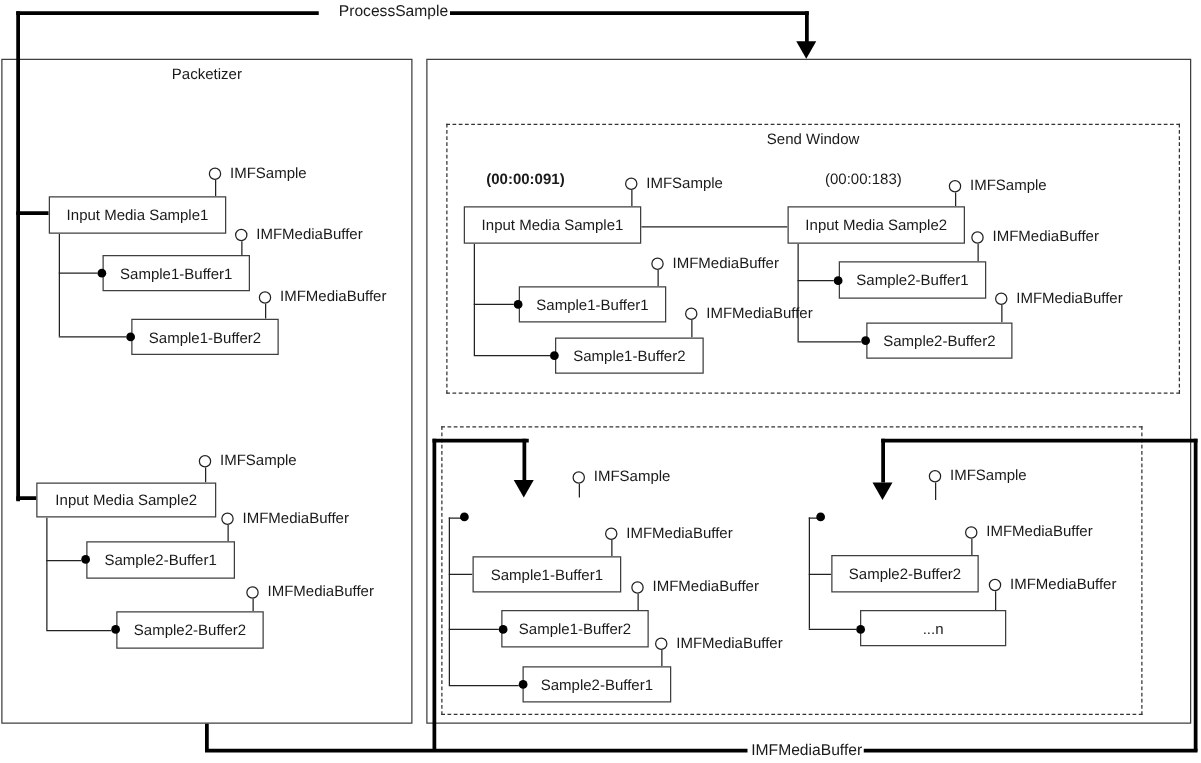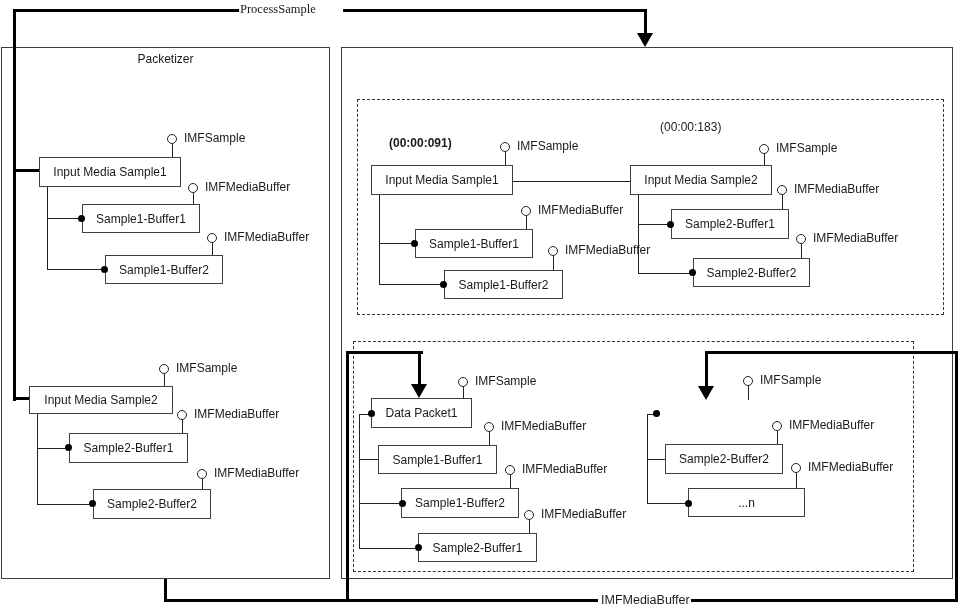--- a/index.html
+++ b/index.html
@@ -36,25 +36,26 @@
 <body>
 
 <div id="canvas">
 
   <div class="solidbox" style="left:1px;top:47px;width:329px;height:532px;"></div>
   <div class="title" style="left:1px;top:52px;width:329px;">Packetizer</div>
 
   <div class="solidbox" style="left:341px;top:47px;width:612px;height:532px;"></div>
 
   <div class="dashedbox" style="left:357px;top:99px;width:587px;height:216px;"></div>
+  <div class="title" style="left:357px;top:104px;width:587px;">Send Window</div>
 
   <div class="dashedbox" style="left:353px;top:341px;width:561px;height:231px;"></div>
 
   <div class="thl" style="left:13px;top:9px;width:242px;"></div>
-  <div class="call" style="left:239px;top:2px;font-family:Liberation Serif, serif;">ProcessSample</div>
+  <div class="call" style="left:270px;top:2px;">ProcessSample</div>
   <div class="thl" style="left:343px;top:9px;width:304px;"></div>
   <div class="tvl" style="left:644px;top:9px;height:25px;"></div>
   <div class="tri" style="left:637px;top:33px;"></div>
   <div class="tvl" style="left:13px;top:9px;height:392px;"></div>
   <div class="thl" style="left:13px;top:169px;width:26px;"></div>
   <div class="thl" style="left:13px;top:397px;width:17px;"></div>
 
   <div class="box" style="left:39px;top:157px;width:142px;height:30px;">Input Media Sample1</div>
   <div class="ring" style="left:167px;top:134px;"></div>
   <div class="vl" style="left:172px;top:144px;height:13px;"></div>
@@ -111,21 +112,21 @@
   <div class="vl" style="left:526px;top:216px;height:13px;"></div>
   <div class="ilbl" style="left:538px;top:203px;">IMFMediaBuffer</div>
 
   <div class="hl" style="left:379px;top:284px;width:61px;"></div>
   <div class="dot" style="left:440px;top:281px;"></div>
   <div class="box" style="left:444px;top:270px;width:119px;height:29px;">Sample1-Buffer2</div>
   <div class="ring" style="left:548px;top:246px;"></div>
   <div class="vl" style="left:553px;top:256px;height:14px;"></div>
   <div class="ilbl" style="left:565px;top:243px;">IMFMediaBuffer</div>
 
-  <div class="ts" style="left:660px;top:120px;text-align:right;">(00:00:183)</div>
+  <div class="ts" style="left:660px;top:136px;text-align:right;">(00:00:183)</div>
   <div class="box" style="left:630px;top:165px;width:142px;height:30px;">Input Media Sample2</div>
   <div class="ring" style="left:759px;top:144px;"></div>
   <div class="vl" style="left:764px;top:154px;height:11px;"></div>
   <div class="ilbl" style="left:776px;top:141px;">IMFSample</div>
 
   <div class="vl" style="left:638px;top:195px;height:78px;"></div>
   <div class="hl" style="left:638px;top:224px;width:29px;"></div>
   <div class="dot" style="left:667px;top:221px;"></div>
   <div class="box" style="left:671px;top:209px;width:118px;height:30px;">Sample2-Buffer1</div>
   <div class="ring" style="left:777px;top:185px;"></div>
@@ -136,21 +137,20 @@
   <div class="dot" style="left:689px;top:269px;"></div>
   <div class="box" style="left:693px;top:258px;width:117px;height:29px;">Sample2-Buffer2</div>
   <div class="ring" style="left:796px;top:234px;"></div>
   <div class="vl" style="left:801px;top:244px;height:14px;"></div>
   <div class="ilbl" style="left:813px;top:231px;">IMFMediaBuffer</div>
 
   <div class="thl" style="left:346px;top:351px;width:77px;"></div>
   <div class="tvl" style="left:418px;top:351px;height:33px;"></div>
   <div class="tri" style="left:411px;top:384px;"></div>
 
-  <div class="box" style="left:371px;top:398px;width:101px;height:30px;">Data Packet1</div>
   <div class="ring" style="left:458px;top:377px;"></div>
   <div class="vl" style="left:463px;top:387px;height:11px;"></div>
   <div class="ilbl" style="left:475px;top:374px;">IMFSample</div>
 
   <div class="dot" style="left:368px;top:410px;"></div>
   <div class="hl" style="left:359px;top:414px;width:12px;"></div>
   <div class="vl" style="left:359px;top:414px;height:134px;"></div>
 
   <div class="hl" style="left:359px;top:459px;width:19px;"></div>
   <div class="box" style="left:378px;top:445px;width:119px;height:29px;">Sample1-Buffer1</div>

